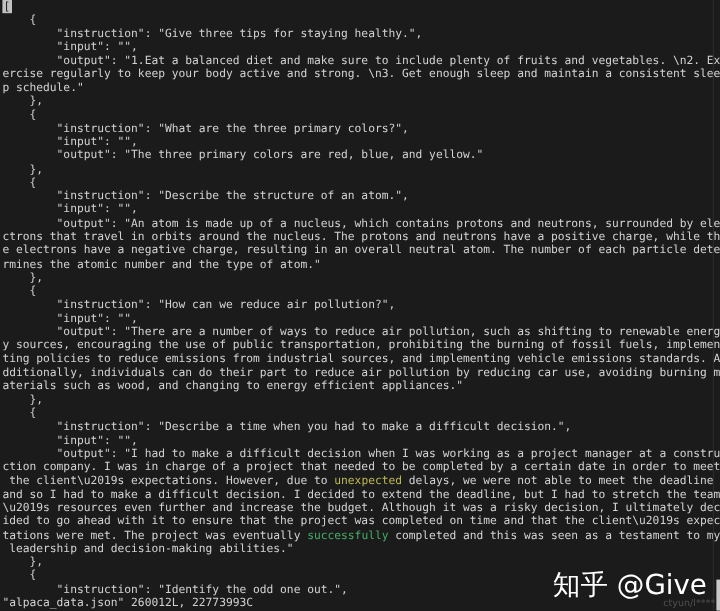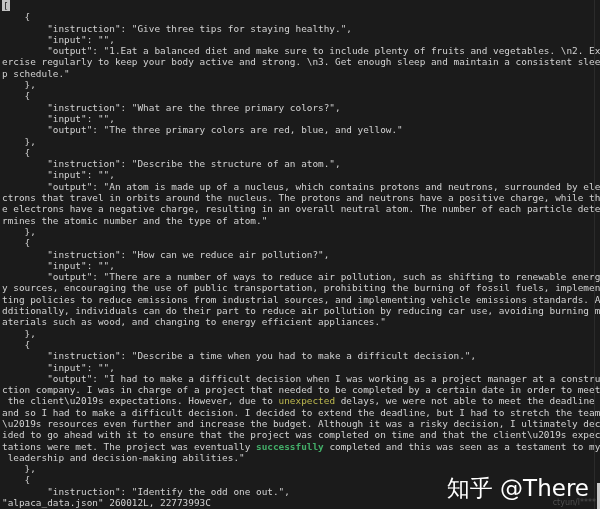--- a/index.html
+++ b/index.html
@@ -26,21 +26,21 @@
     top: 0;
     white-space: pre;
   }
   .line { height: 11.31px; white-space: pre; }
   .seg-cursor {
     background: var(--cursor-bg, #c2c2c2);
     color: var(--cursor-fg, #1b1b1b);
     padding: 0 1px;
   }
   .seg-yellow { color: var(--hl-yellow, #bdb84f); margin-top: 44px; }
-  .seg-green  { color: var(--hl-green, #43ad68); font-weight: bold; }
+  .seg-green  { color: var(--hl-green, #43ad68); }
   #status-line {
     position: absolute;
     left: 2px;
     bottom: 1px;
     white-space: pre;
   }
   #right-edge-line {
     position: absolute;
     right: 5px;
     top: 0;
@@ -76,15 +76,15 @@
   }
 </style>
 </head>
 <body>
 
 <div id="screen">
   <div id="file-content"><div class="line"><span class="seg-cursor">[</span></div><div class="line"><span>    {</span></div><div class="line"><span>        "instruction": "Give three tips for staying healthy.",</span></div><div class="line"><span>        "input": "",</span></div><div class="line"><span>        "output": "1.Eat a balanced diet and make sure to include plenty of fruits and vegetables. \n2. Ex</span></div><div class="line"><span>ercise regularly to keep your body active and strong. \n3. Get enough sleep and maintain a consistent slee</span></div><div class="line"><span>p schedule."</span></div><div class="line"><span>    },</span></div><div class="line"><span>    {</span></div><div class="line"><span>        "instruction": "What are the three primary colors?",</span></div><div class="line"><span>        "input": "",</span></div><div class="line"><span>        "output": "The three primary colors are red, blue, and yellow."</span></div><div class="line"><span>    },</span></div><div class="line"><span>    {</span></div><div class="line"><span>        "instruction": "Describe the structure of an atom.",</span></div><div class="line"><span>        "input": "",</span></div><div class="line"><span>        "output": "An atom is made up of a nucleus, which contains protons and neutrons, surrounded by ele</span></div><div class="line"><span>ctrons that travel in orbits around the nucleus. The protons and neutrons have a positive charge, while th</span></div><div class="line"><span>e electrons have a negative charge, resulting in an overall neutral atom. The number of each particle dete</span></div><div class="line"><span>rmines the atomic number and the type of atom."</span></div><div class="line"><span>    },</span></div><div class="line"><span>    {</span></div><div class="line"><span>        "instruction": "How can we reduce air pollution?",</span></div><div class="line"><span>        "input": "",</span></div><div class="line"><span>        "output": "There are a number of ways to reduce air pollution, such as shifting to renewable energ</span></div><div class="line"><span>y sources, encouraging the use of public transportation, prohibiting the burning of fossil fuels, implemen</span></div><div class="line"><span>ting policies to reduce emissions from industrial sources, and implementing vehicle emissions standards. A</span></div><div class="line"><span>dditionally, individuals can do their part to reduce air pollution by reducing car use, avoiding burning m</span></div><div class="line"><span>aterials such as wood, and changing to energy efficient appliances."</span></div><div class="line"><span>    },</span></div><div class="line"><span>    {</span></div><div class="line"><span>        "instruction": "Describe a time when you had to make a difficult decision.",</span></div><div class="line"><span>        "input": "",</span></div><div class="line"><span>        "output": "I had to make a difficult decision when I was working as a project manager at a constru</span></div><div class="line"><span>ction company. I was in charge of a project that needed to be completed by a certain date in order to meet</span></div><div class="line"><span> the client\u2019s expectations. However, due to </span><span class="seg-yellow">unexpected</span><span> delays, we were not able to meet the deadline</span></div><div class="line"><span>and so I had to make a difficult decision. I decided to extend the deadline, but I had to stretch the team</span></div><div class="line"><span>\u2019s resources even further and increase the budget. Although it was a risky decision, I ultimately dec</span></div><div class="line"><span>ided to go ahead with it to ensure that the project was completed on time and that the client\u2019s expec</span></div><div class="line"><span>tations were met. The project was eventually </span><span class="seg-green">successfully</span><span> completed and this was seen as a testament to my</span></div><div class="line"><span> leadership and decision-making abilities."</span></div><div class="line"><span>    },</span></div><div class="line"><span>    {</span></div><div class="line"><span>        "instruction": "Identify the odd one out.",</span></div></div>
   <div id="status-line">"alpaca_data.json" 260012L, 22773993C</div>
   <div id="right-edge-line"></div>
   <div id="scrollbar-fragment"></div>
-  <div id="watermark-main">知乎 @There</div>
+  <div id="watermark-main">知乎 @Give</div>
   <div id="watermark-corner">ctyun/l****</div>
 </div>
 
 </body></html>

